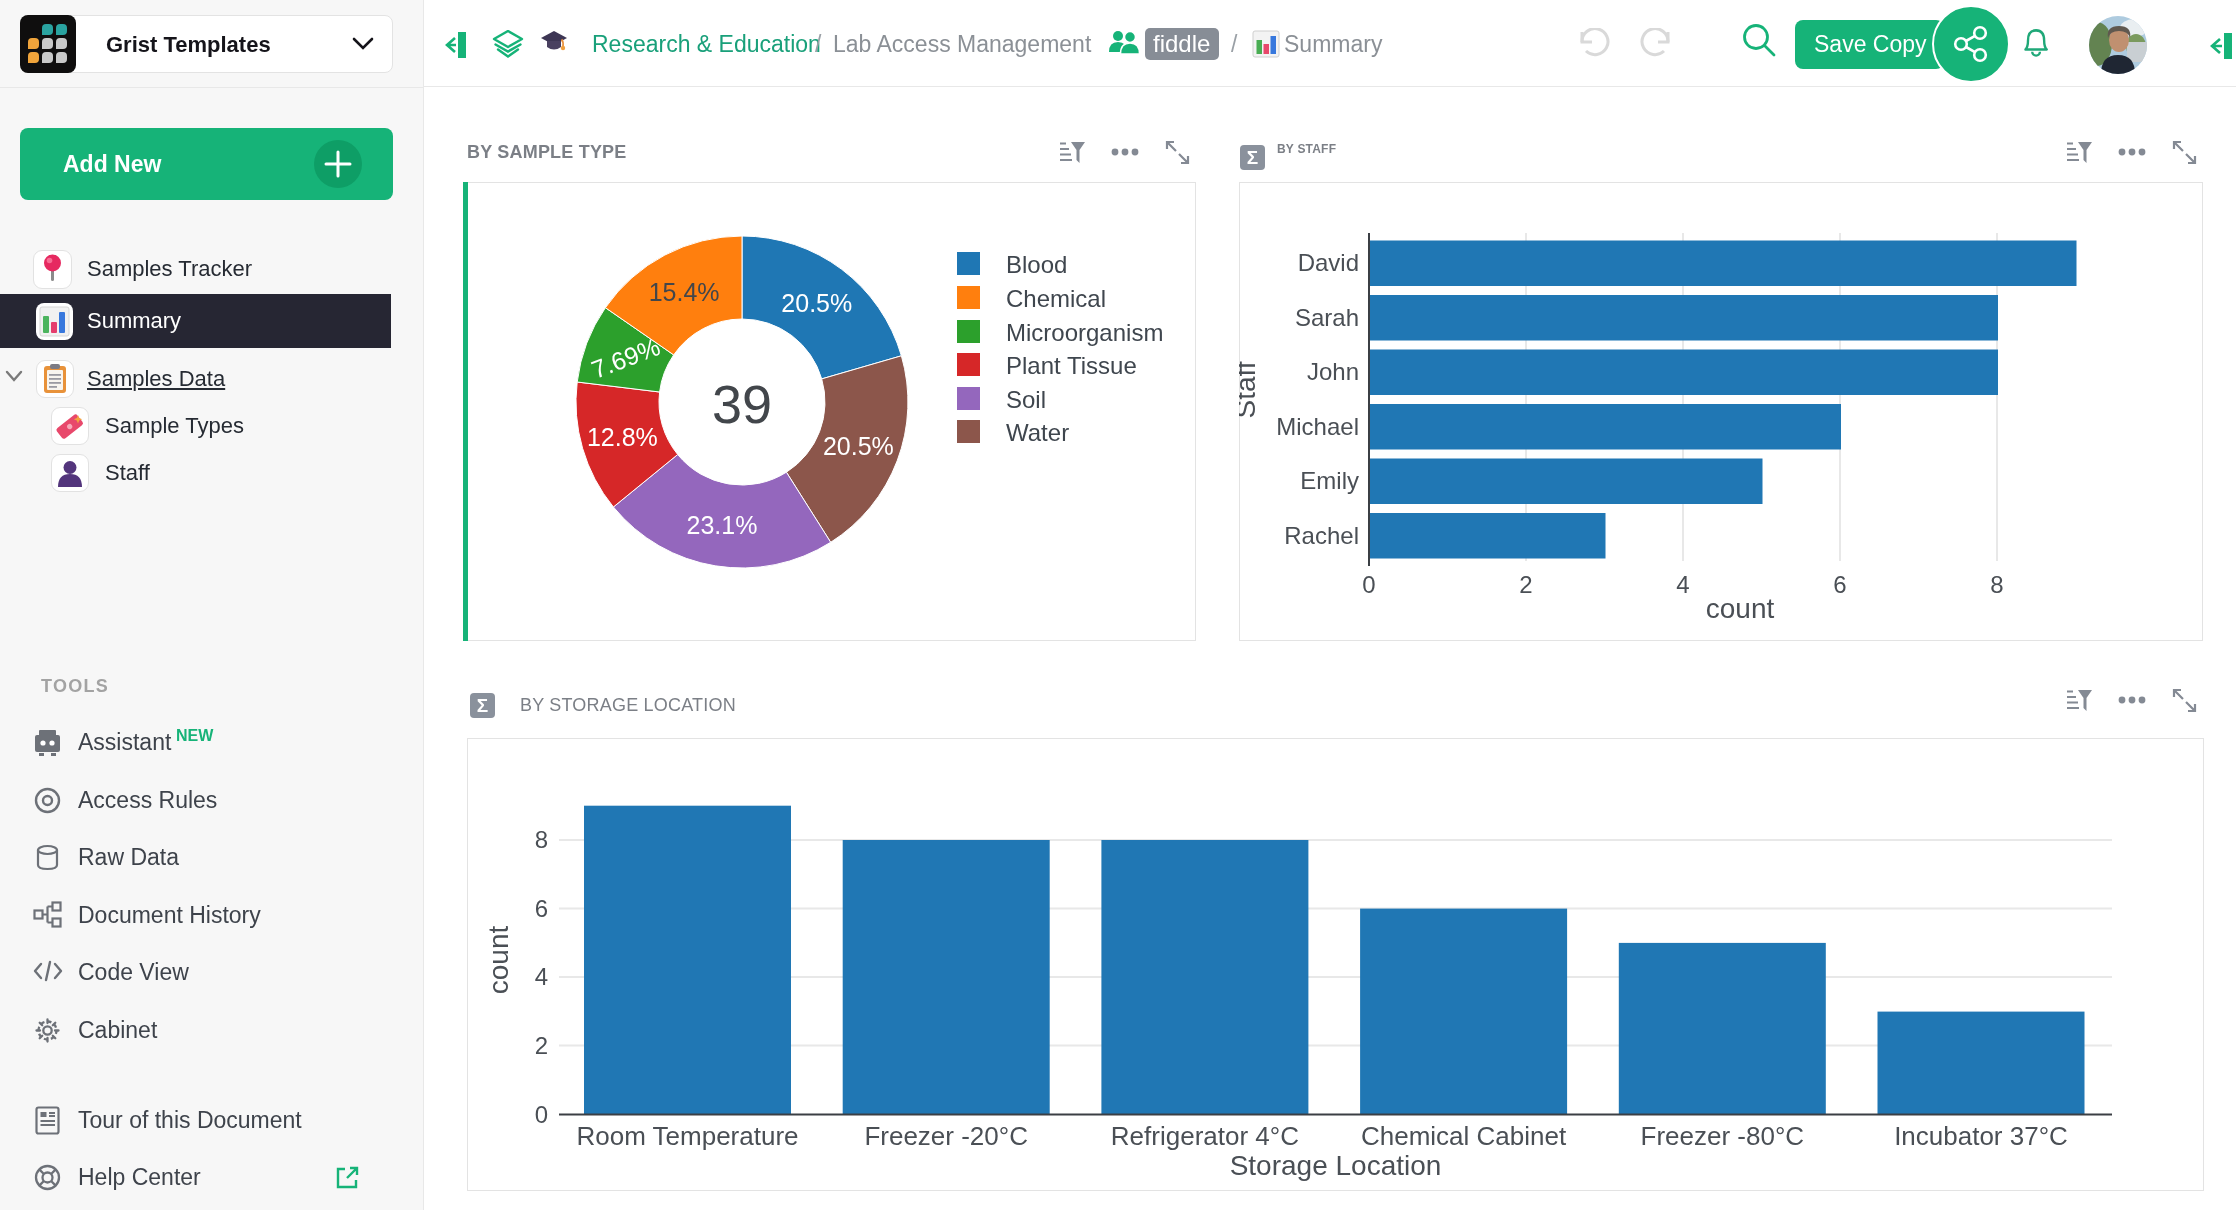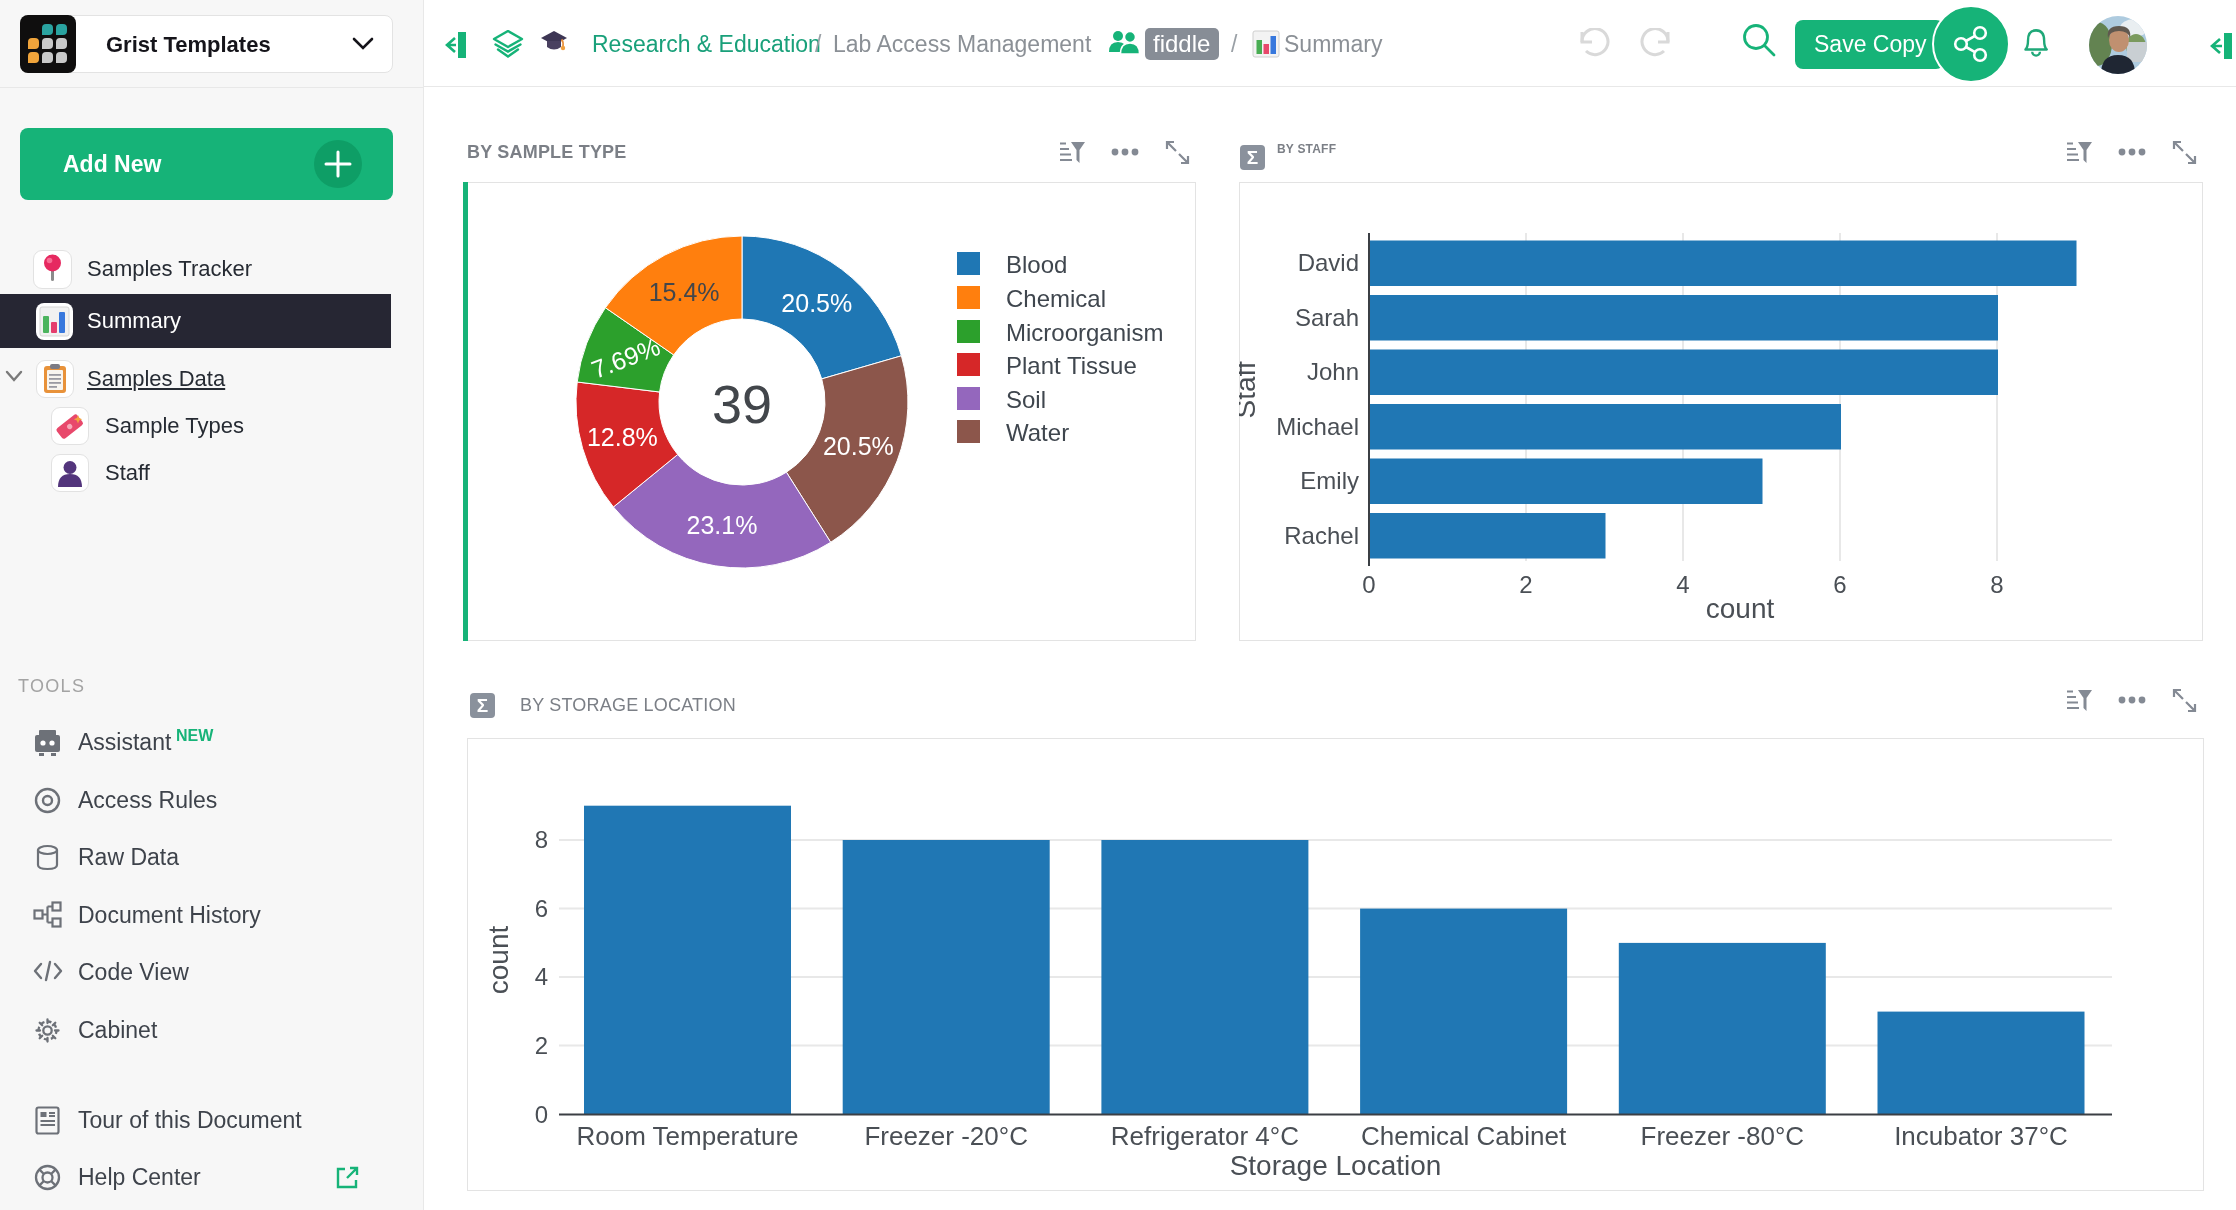--- a/index.html
+++ b/index.html
@@ -89,21 +89,21 @@
   </svg>
   <div class="abs navtext" style="left:105px;top:413px;">Sample Types</div>
 
   <div class="abs" style="left:51px;top:454px;width:38px;height:38px;background:#fff;border:1px solid #e2e2e2;border-radius:9px;"></div>
   <svg class="abs" style="left:51px;top:454px;" width="38" height="38" viewBox="0 0 38 38">
     <circle cx="19" cy="13.5" r="6.5" fill="#53357c"></circle>
     <path d="M7 33 q0 -13 12 -13 q12 0 12 13 z" fill="#53357c"></path>
   </svg>
   <div class="abs navtext" style="left:105px;top:460px;">Staff</div>
 
-  <div class="abs" style="left:18px;top:676px;font-size:18px;font-weight:normal;letter-spacing:1.3px;color:#a3a3a3;">TOOLS</div>
+  <div class="abs" style="left:41px;top:676px;font-size:18px;font-weight:bold;letter-spacing:1.3px;color:#a3a3a3;">TOOLS</div>
 
   <svg class="ticon" style="top:728px;" width="29" height="29" viewBox="0 0 29 29">
     <rect x="2" y="7" width="25" height="17" rx="2" fill="#6d7178"></rect>
     <rect x="6" y="2" width="17" height="6" rx="1" fill="#6d7178"></rect>
     <circle cx="10" cy="15" r="2.6" fill="#fff"></circle>
     <circle cx="19" cy="15" r="2.6" fill="#fff"></circle>
     <rect x="6" y="25" width="5" height="3" fill="#6d7178"></rect>
     <rect x="18" y="25" width="5" height="3" fill="#6d7178"></rect>
   </svg>
   <div class="abs tooltext" style="left:78px;top:729px;">Assistant</div>

